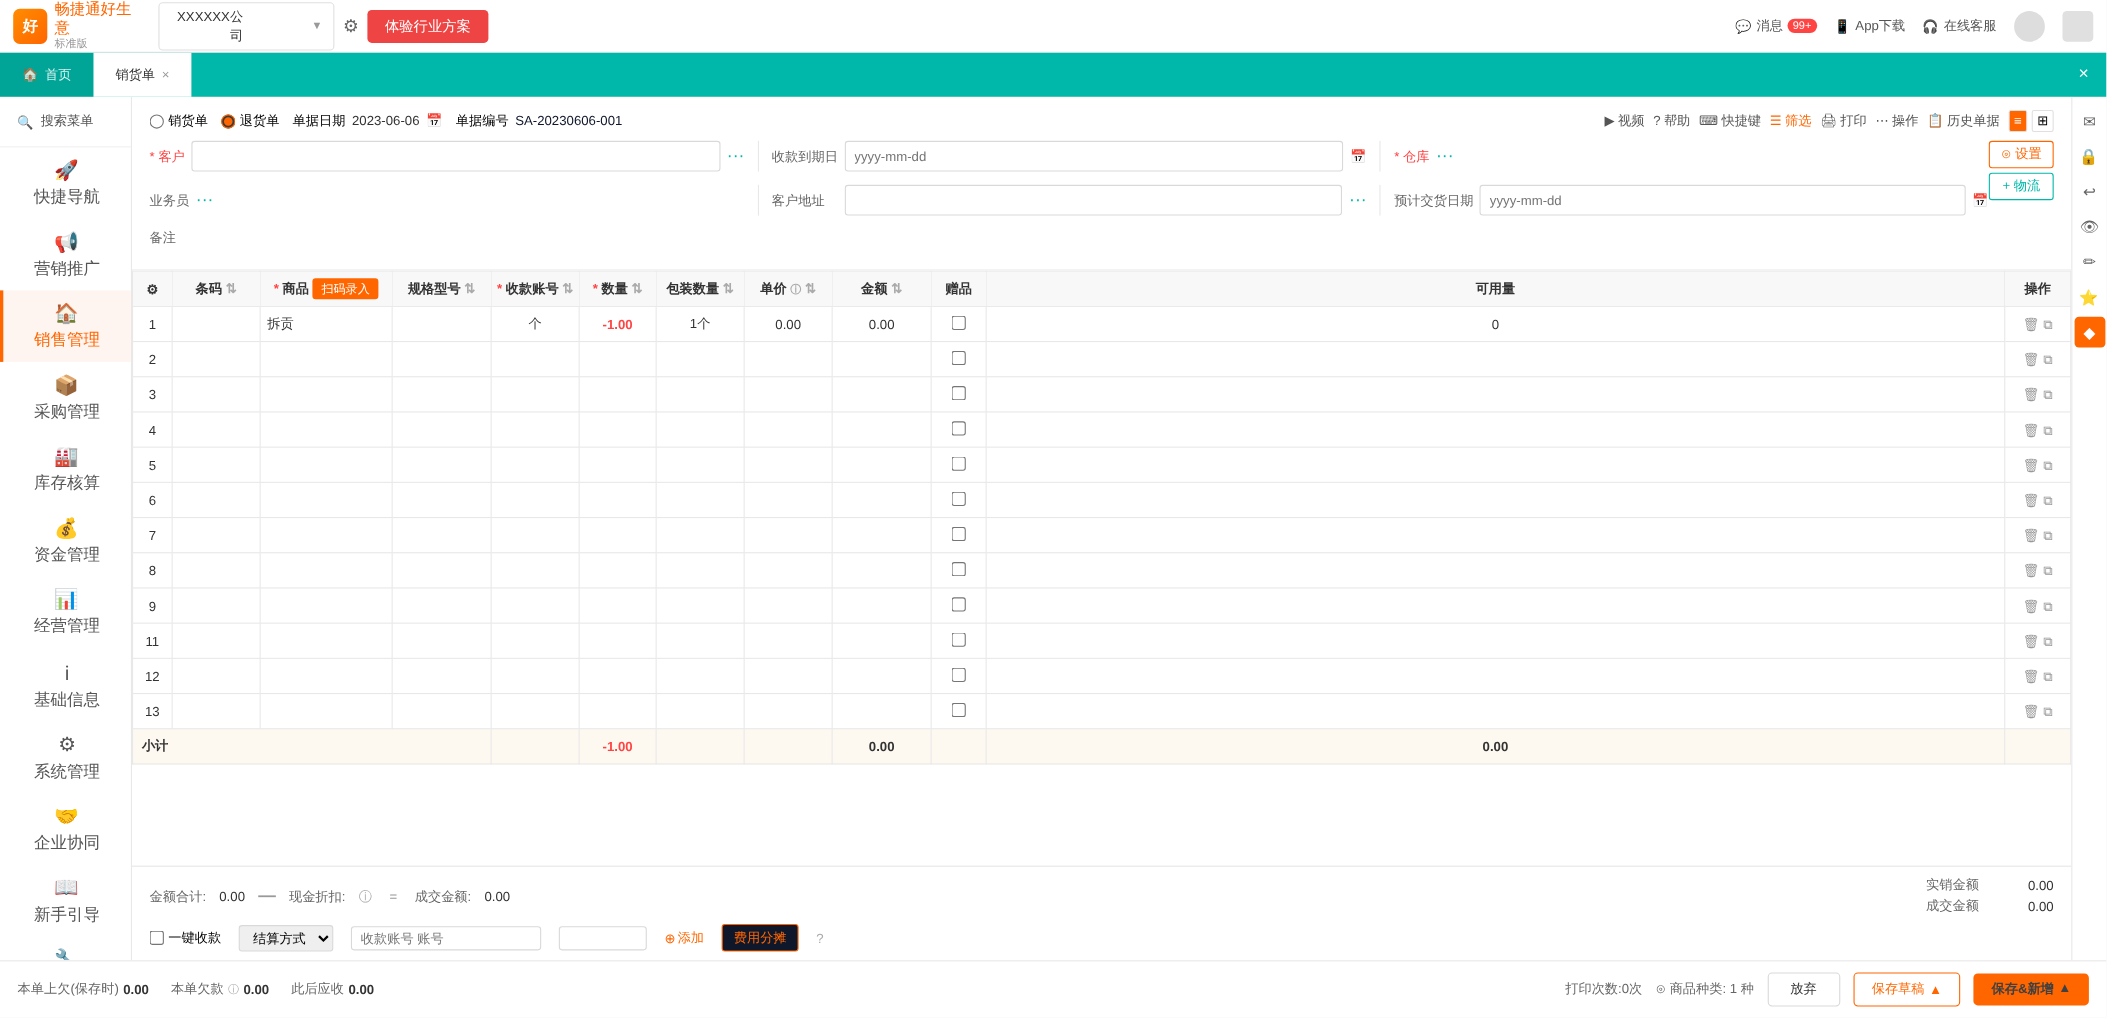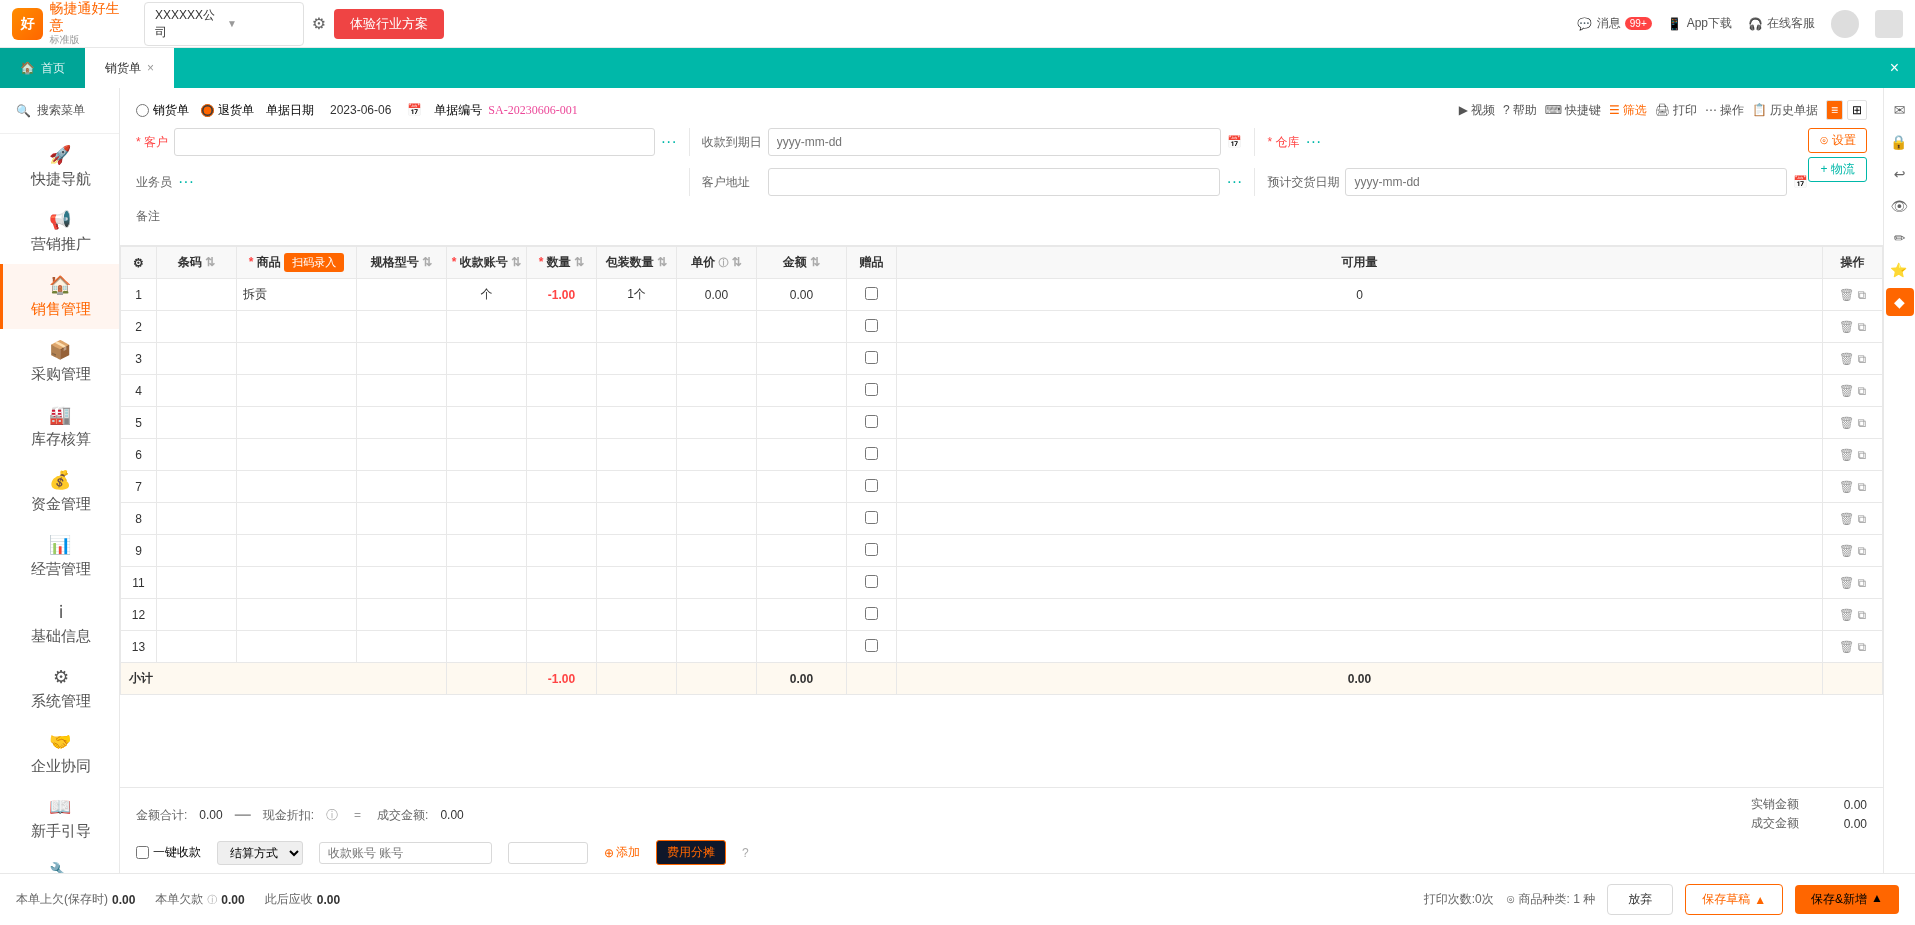--- a/index.html
+++ b/index.html
@@ -29,20 +29,21 @@
       display: flex; align-items: center; justify-content: center;
       color: white; font-weight: bold; font-size: 14px;
     }
     .logo-text { font-size: 14px; color: #ff6600; line-height: 1.2; }
     .logo-badge { font-size: 10px; color: #999; }
     .company-selector {
       display: flex; align-items: center; gap: 6px;
       border: 1px solid #e0e0e0; border-radius: 4px;
       padding: 4px 10px; cursor: pointer; background: #fff;
       min-width: 160px;
+      text-align: right;
     }
     .company-selector span { flex: 1; color: #333; }
     .company-selector .arrow { color: #999; font-size: 10px; }
     .gear-btn {
       width: 30px; height: 30px; border: none; background: none;
       cursor: pointer; color: #666; font-size: 16px;
       display: flex; align-items: center; justify-content: center;
     }
     .trial-btn {
       background: #ef4444; color: white; border: none;
@@ -154,21 +155,21 @@
     .radio-item input { accent-color: #ff6600; }
     .form-top-icons {
       margin-left: auto;
       display: flex; align-items: center; gap: 8px;
     }
     .form-top-icon-btn {
       display: flex; align-items: center; gap: 3px;
       color: #555; cursor: pointer; font-size: 12px;
     }
     .form-date-field {
-      display: flex; align-items: center; gap: 16px; justify-content: space-between;
+      display: flex; align-items: center; gap: 6px; justify-content: space-between;
     }
     .form-doc-no { display: flex; align-items: center; gap: 6px; }
 
     
     .form-fields-row {
       display: flex; align-items: center; gap: 0;
       margin-bottom: 6px;
     }
     .form-field {
       display: flex; align-items: center; gap: 6px;
@@ -286,23 +287,23 @@
     .discard-btn {
       border: 1px solid #d9d9d9; background: #fff; color: #333;
       padding: 6px 20px; border-radius: 4px; cursor: pointer;
     }
     .save-draft-btn {
       border: 1px solid #ff6600; background: #fff; color: #ff6600;
       padding: 6px 16px; border-radius: 4px; cursor: pointer;
       display: flex; align-items: center; gap: 4px;
     }
     .save-new-btn {
-      background: #ff6600; color: #000000; border: none;
+      background: #ff6600; color: #404040; border: none;
       padding: 6px 16px; border-radius: 4px; cursor: pointer;
-      display: flex; align-items: flex-start; gap: 4px;
+      display: flex; align-items: flex-start; gap: 4px; font-weight: bold;
     }
 
     
     .right-panel {
       width: 32px;
       background: #fff;
       border-left: 1px solid #e8e8e8;
       display: flex; flex-direction: column;
       align-items: center; padding: 8px 0; gap: 4px;
       flex-shrink: 0;
@@ -456,21 +457,21 @@
         </div>
 
         <div class="form-date-field">
           <span>单据日期</span>
           <span style="color:#333;font-weight:500;">2023-06-06</span>
           <span style="color:#666;cursor:pointer;">📅</span>
         </div>
 
         <div class="form-doc-no">
           <span>单据编号</span>
-          <span style="color:#ec4899;font-weight:500;font-family:Liberation Serif, serif;">SA-20230606-001</span>
+          <span style="color:#0f172a;font-weight:500;">SA-20230606-001</span>
         </div>
 
         <div class="form-top-icons">
           <div class="form-top-icon-btn">
             <span>▶</span>
             <span>视频</span>
           </div>
           <div class="form-top-icon-btn">
             <span>?</span>
             <span>帮助</span>

